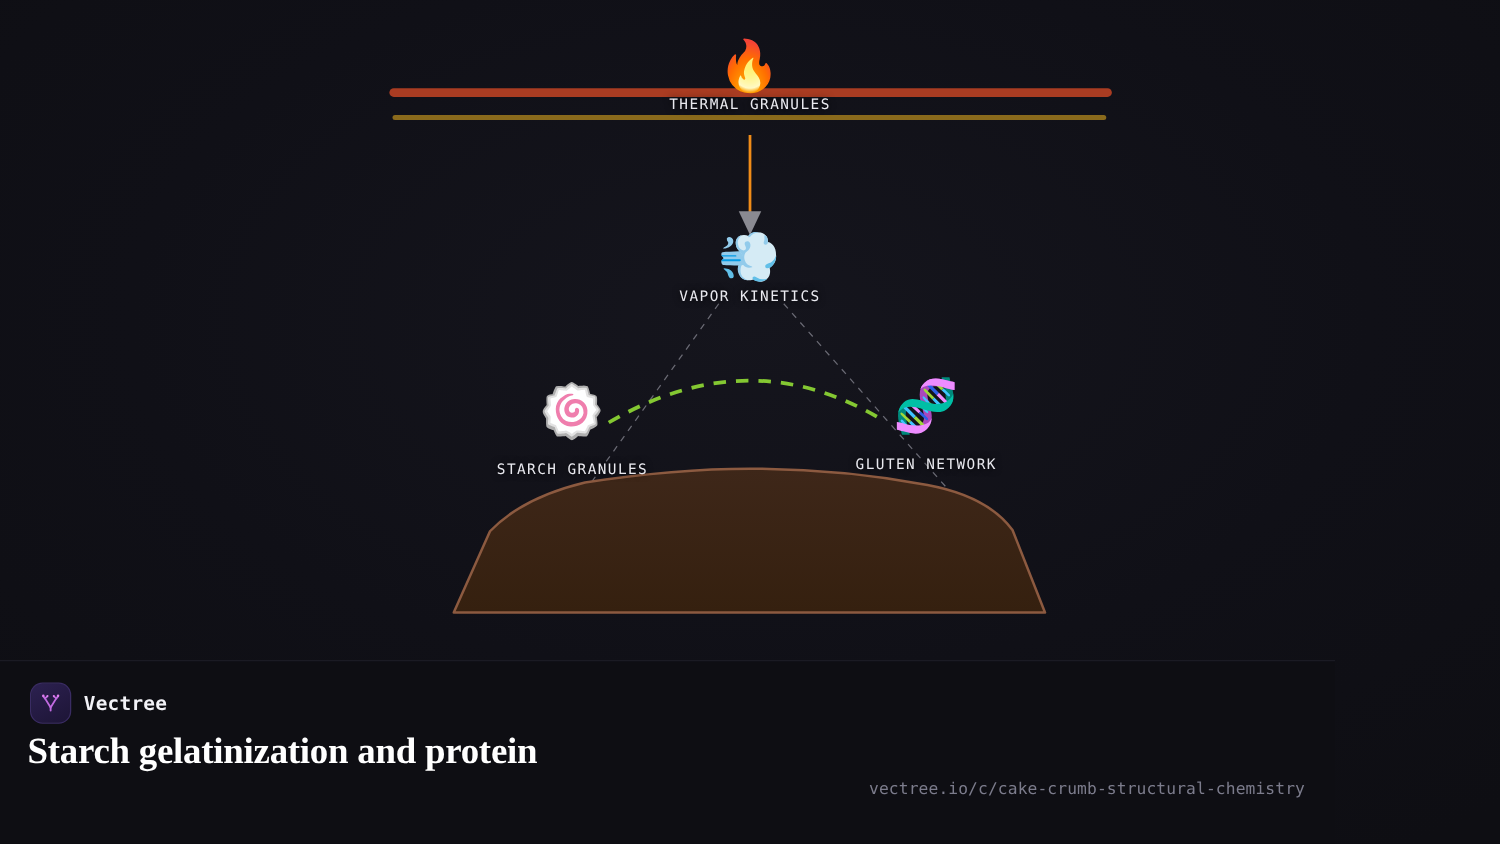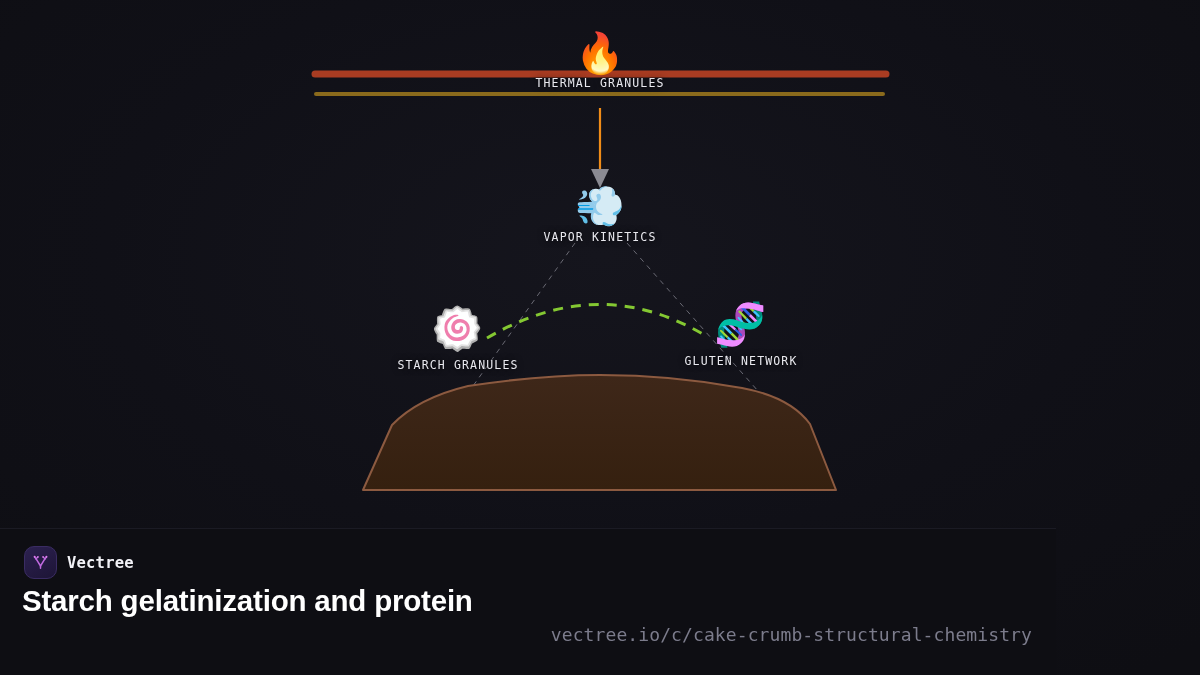--- a/index.html
+++ b/index.html
@@ -46,21 +46,21 @@
     white-space: nowrap;
   }
   .node-emoji {
     font-family: "DejaVu Sans", sans-serif;
     line-height: 1;
     display: block;
     text-align: center;
   }
   .node-label {
     display: block;
-    margin-top: 8px;
+    margin-top: 18px;
     font-family: "DejaVu Sans Mono", "Liberation Mono", monospace;
     font-size: 11.5px;
     letter-spacing: 1.15px;
     color: #e9e9ef;
     text-shadow: 0 0 6px rgba(0,0,0,0.9);
   }
 
   #node-thermal { left: 600px; top: 33px; }
   #node-thermal .node-emoji { font-size: 40px; }
   #node-thermal .node-label { margin-top: 3px; }
@@ -77,20 +77,21 @@
 
   
   #footer {
     position: absolute;
     left: 0;
     top: 528px;
     width: 1056px;
     height: 147px;
     border-top: 1px solid #1b1b24;
     background: #0e0e13;
+    padding-left: 12px;
   }
   #brand-row {
     position: absolute;
     left: 24px;
     top: 17px;
     display: flex;
     align-items: center;
     gap: 10px;
   }
   #brand-logo {
@@ -109,33 +110,33 @@
     font-size: 15.5px;
     font-weight: bold;
     color: #f2f2f7;
     letter-spacing: 0.2px;
   }
   #page-title {
     position: absolute;
     left: 22px;
     top: 56px;
     width: 760px;
-    font-family: Liberation Sans, sans-serif;
+    font-family: Liberation Serif, serif;
     font-size: 29.5px;
     font-weight: bold;
     line-height: 1.11;
     color: #ffffff;
     letter-spacing: -0.2px;
   }
   #footer-url {
     position: absolute;
     right: 24px;
     top: 95px;
     font-family: "DejaVu Sans Mono", "Liberation Mono", monospace;
-    font-size: 18px;
+    font-size: 13px;
     color: #7c7c8c;
     letter-spacing: 0.1px;
   }
 </style>
 </head>
 <body>
 
 <div id="stage">
 
   <div id="diagram">

